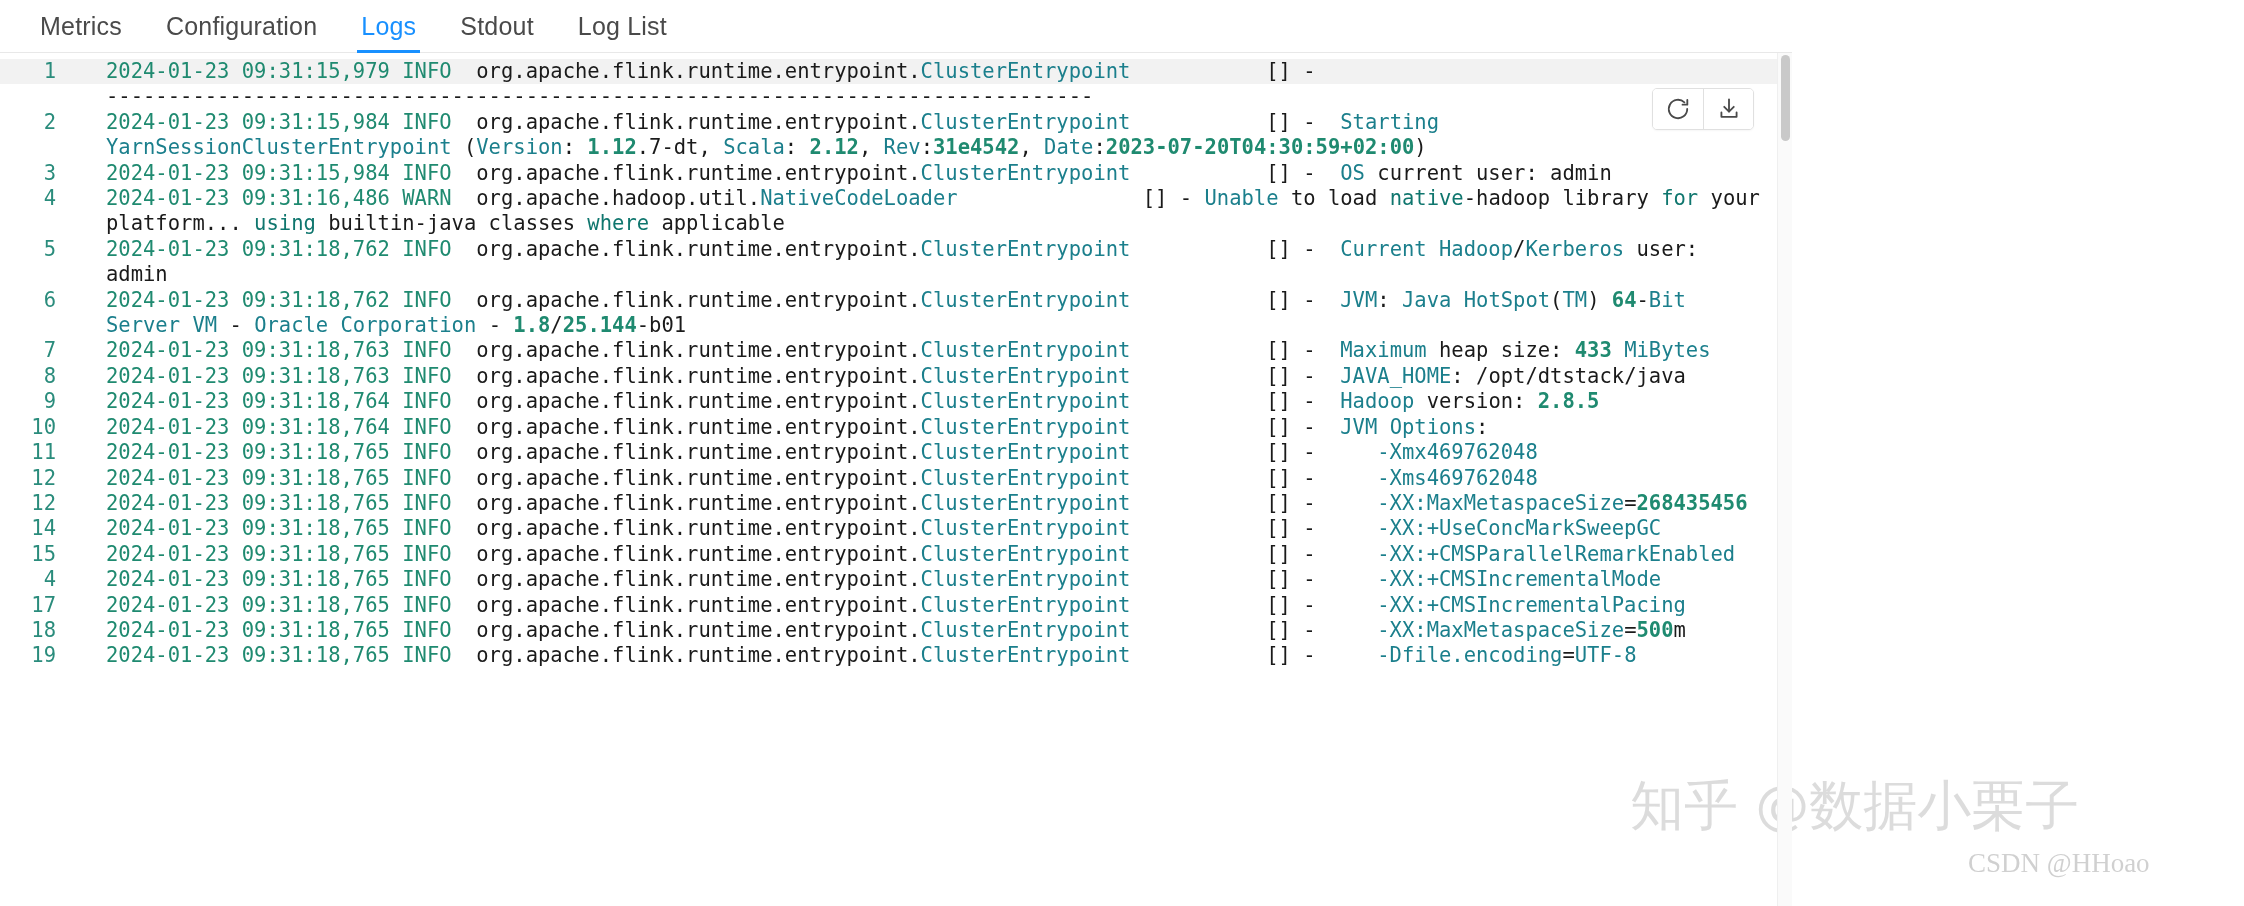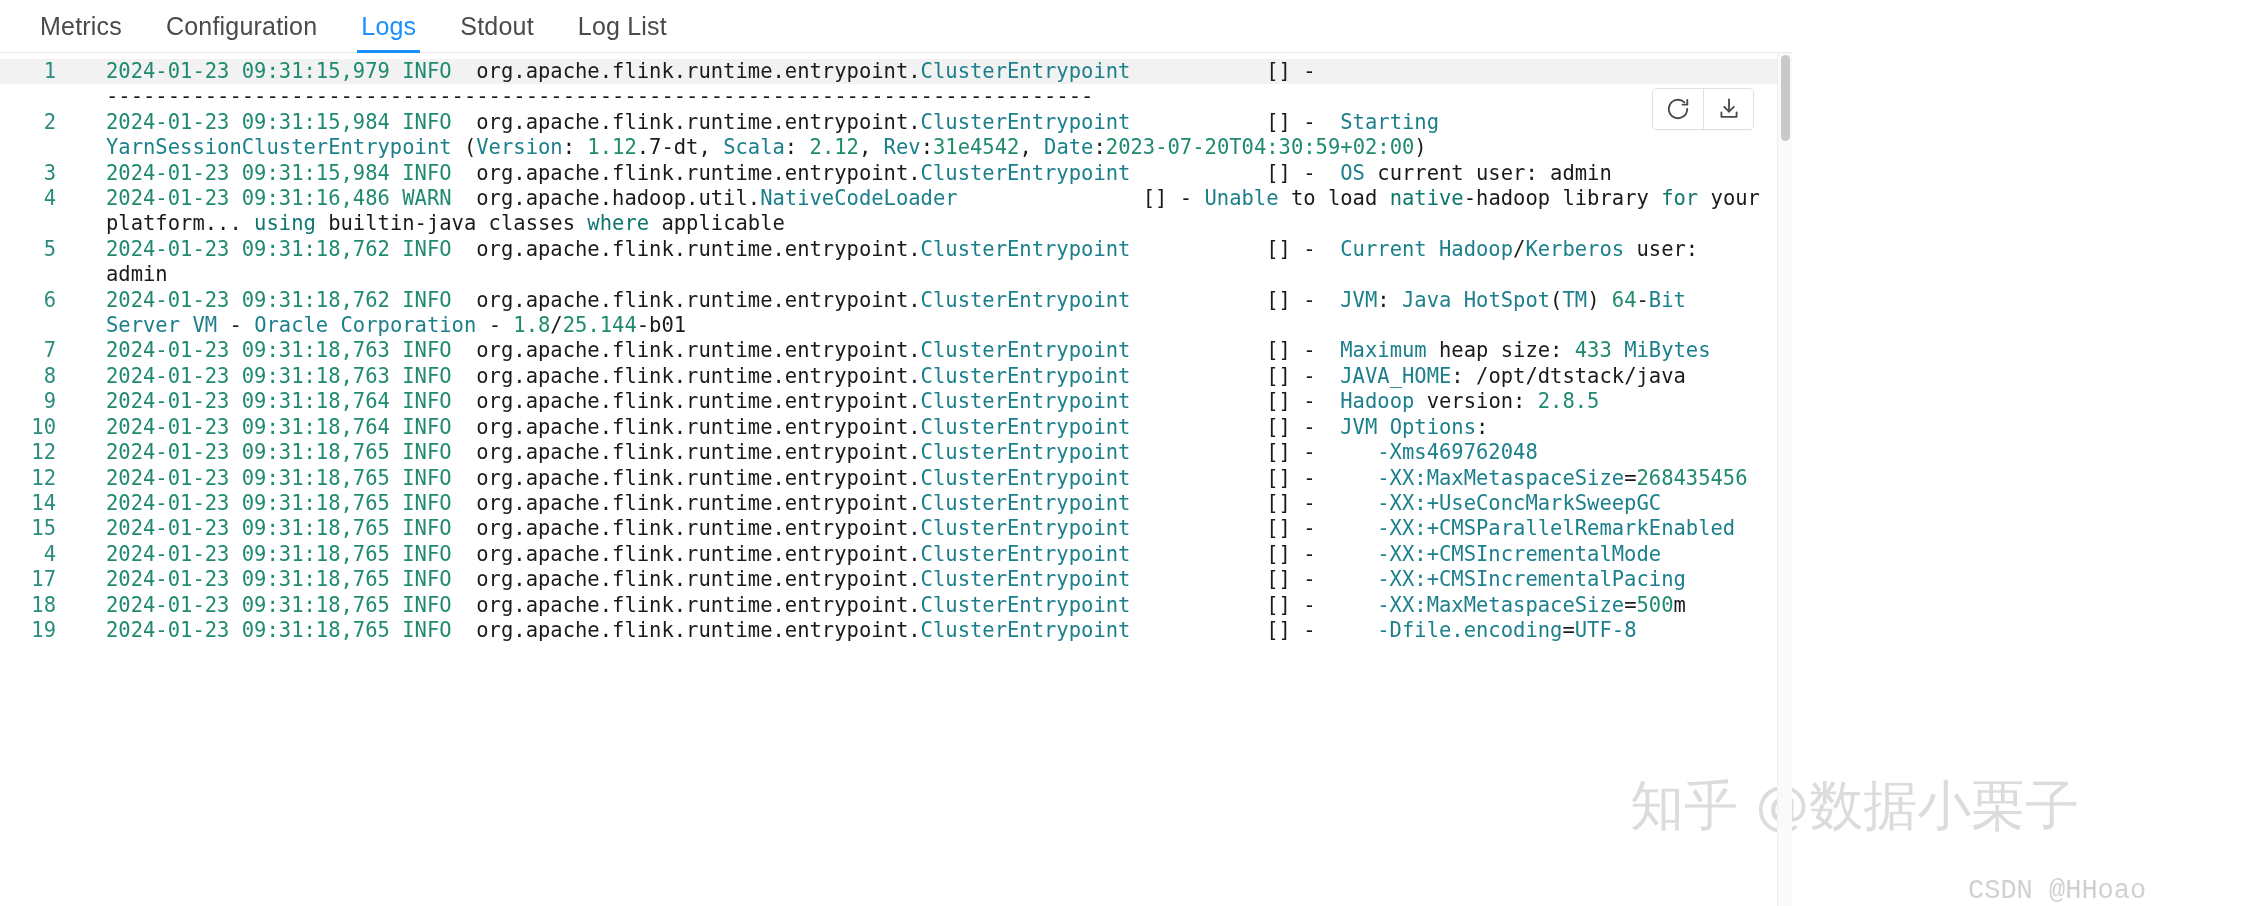--- a/index.html
+++ b/index.html
@@ -104,21 +104,21 @@
     padding-left: 34px;
   }
 
   
   .t-ts   { color: #1f8a70; }      
   .t-lvl  { color: #1f8a70; }      
   .t-pkg  { color: #1a1a1a; }      
   .t-cls  { color: #1b7f8c; }      
   .t-plain{ color: #1a1a1a; }
   .t-kw   { color: #1b7f8c; }      
-  .t-num  { color: #1f8a70; }      
+  .t-num  { color: #1f8a70; font-weight: bold; }      
   .t-blue { color: #0f766e; }
 
   
   .vscroll {
     position: absolute;
     top: 53px; right: 0;
     width: 15px; height: 853px;
     background: #fafafa;
     border-left: 1px solid #efefef;
     z-index: 20;
@@ -143,23 +143,22 @@
   .wm-zh {
     left: 1630px; top: 770px;
     font-size: 54px;
     font-family: "DejaVu Sans", sans-serif;
     font-weight: 400;
     color: rgba(150,150,150,0.33);
   }
   .wm-csdn {
     left: 1968px; top: 848px;
     font-size: 27px;
-    font-family: Liberation Mono, monospace;
+    font-family: Liberation Serif, serif;
     color: rgba(150,150,150,0.45);
-    margin-top: 28px;
   }
 </style>
 </head>
 <body>
 
 <div id="app">
 
   <div class="tabbar" id="tabbar">
       <div class="tab">
         <span>Metrics</span>
@@ -238,20 +237,24 @@
         </div>
         <div class="logrow">
           <div class="gutter">9</div>
           <div class="content"><span class="t-ts">2024-01-23 09:31:18,764</span><span class="t-plain"> </span><span class="t-lvl">INFO</span><span class="t-plain">  </span><span class="t-pkg">org.apache.flink.runtime.entrypoint.</span><span class="t-cls">ClusterEntrypoint</span><span class="t-plain">           [] -  </span><span class="t-kw">Hadoop</span><span class="t-plain"> version: </span><span class="t-num">2.8.5</span></div>
         </div>
         <div class="logrow">
           <div class="gutter">10</div>
           <div class="content"><span class="t-ts">2024-01-23 09:31:18,764</span><span class="t-plain"> </span><span class="t-lvl">INFO</span><span class="t-plain">  </span><span class="t-pkg">org.apache.flink.runtime.entrypoint.</span><span class="t-cls">ClusterEntrypoint</span><span class="t-plain">           [] -  </span><span class="t-kw">JVM Options</span><span class="t-plain">:</span></div>
         </div>
         <div class="logrow">
+          <div class="gutter">11</div>
+          <div class="content"><span class="t-ts">2024-01-23 09:31:18,765</span><span class="t-plain"> </span><span class="t-lvl">INFO</span><span class="t-plain">  </span><span class="t-pkg">org.apache.flink.runtime.entrypoint.</span><span class="t-cls">ClusterEntrypoint</span><span class="t-plain">           [] -     </span><span class="t-kw">-Xmx469762048</span></div>
+        </div>
+        <div class="logrow">
           <div class="gutter">12</div>
           <div class="content"><span class="t-ts">2024-01-23 09:31:18,765</span><span class="t-plain"> </span><span class="t-lvl">INFO</span><span class="t-plain">  </span><span class="t-pkg">org.apache.flink.runtime.entrypoint.</span><span class="t-cls">ClusterEntrypoint</span><span class="t-plain">           [] -     </span><span class="t-kw">-Xms469762048</span></div>
         </div>
         <div class="logrow">
           <div class="gutter">12</div>
           <div class="content"><span class="t-ts">2024-01-23 09:31:18,765</span><span class="t-plain"> </span><span class="t-lvl">INFO</span><span class="t-plain">  </span><span class="t-pkg">org.apache.flink.runtime.entrypoint.</span><span class="t-cls">ClusterEntrypoint</span><span class="t-plain">           [] -     </span><span class="t-kw">-XX:MaxMetaspaceSize</span><span class="t-plain">=</span><span class="t-num">268435456</span></div>
         </div>
         <div class="logrow">
           <div class="gutter">14</div>
           <div class="content"><span class="t-ts">2024-01-23 09:31:18,765</span><span class="t-plain"> </span><span class="t-lvl">INFO</span><span class="t-plain">  </span><span class="t-pkg">org.apache.flink.runtime.entrypoint.</span><span class="t-cls">ClusterEntrypoint</span><span class="t-plain">           [] -     </span><span class="t-kw">-XX:+UseConcMarkSweepGC</span></div>

